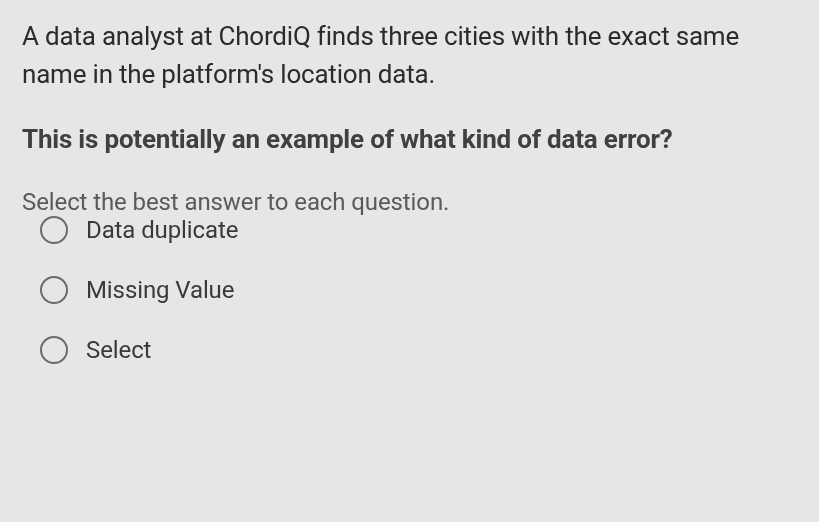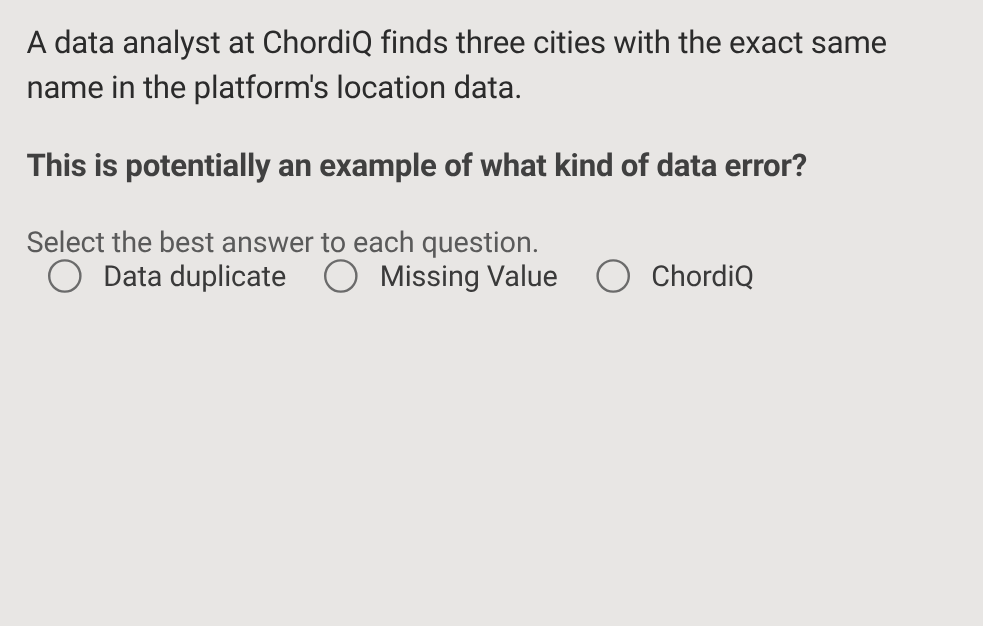--- a/index.html
+++ b/index.html
@@ -33,21 +33,21 @@
       letter-spacing: -0.2px;
     }
     .instruction {
       font-size: 24px;
       font-weight: 400;
       color: #5a5a5a;
       letter-spacing: -0.1px;
     }
     .options {
       display: flex;
-      flex-direction: row;
+      flex-direction: column;
       gap: 32px;
       padding-left: 18px;
     }
     .option {
       display: flex;
       align-items: center;
       gap: 18px;
       cursor: pointer;
     }
     .radio-circle {
@@ -77,16 +77,16 @@
     <div class="option">
       <span class="radio-circle"></span>
       <span class="option-label">Data duplicate</span>
     </div>
     <div class="option">
       <span class="radio-circle"></span>
       <span class="option-label">Missing Value</span>
     </div>
     <div class="option">
       <span class="radio-circle"></span>
-      <span class="option-label">ChordiQ</span>
+      <span class="option-label">Select</span>
     </div>
   </div>
 </div>
 
 </body></html>

